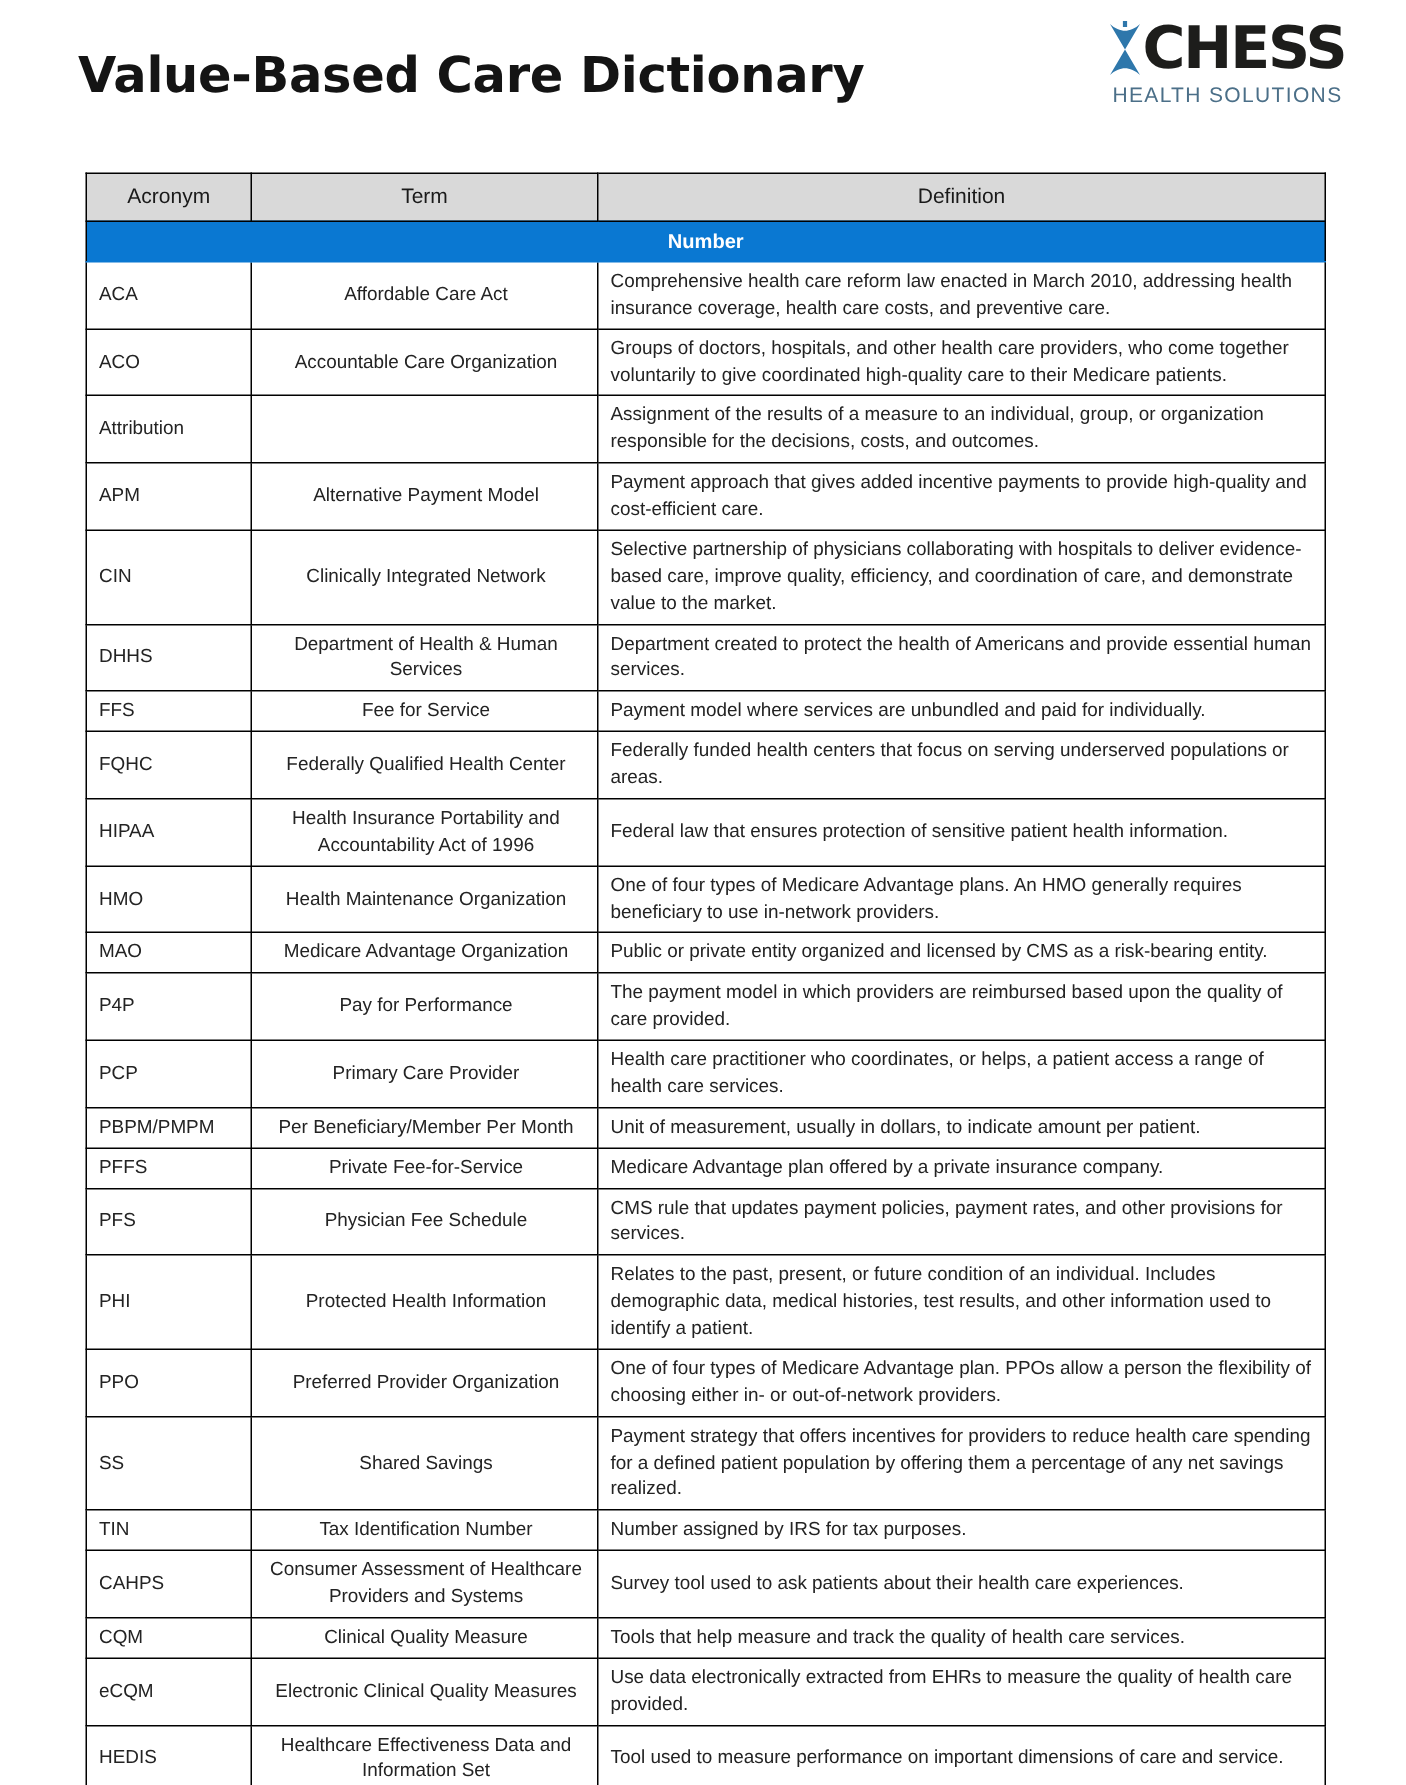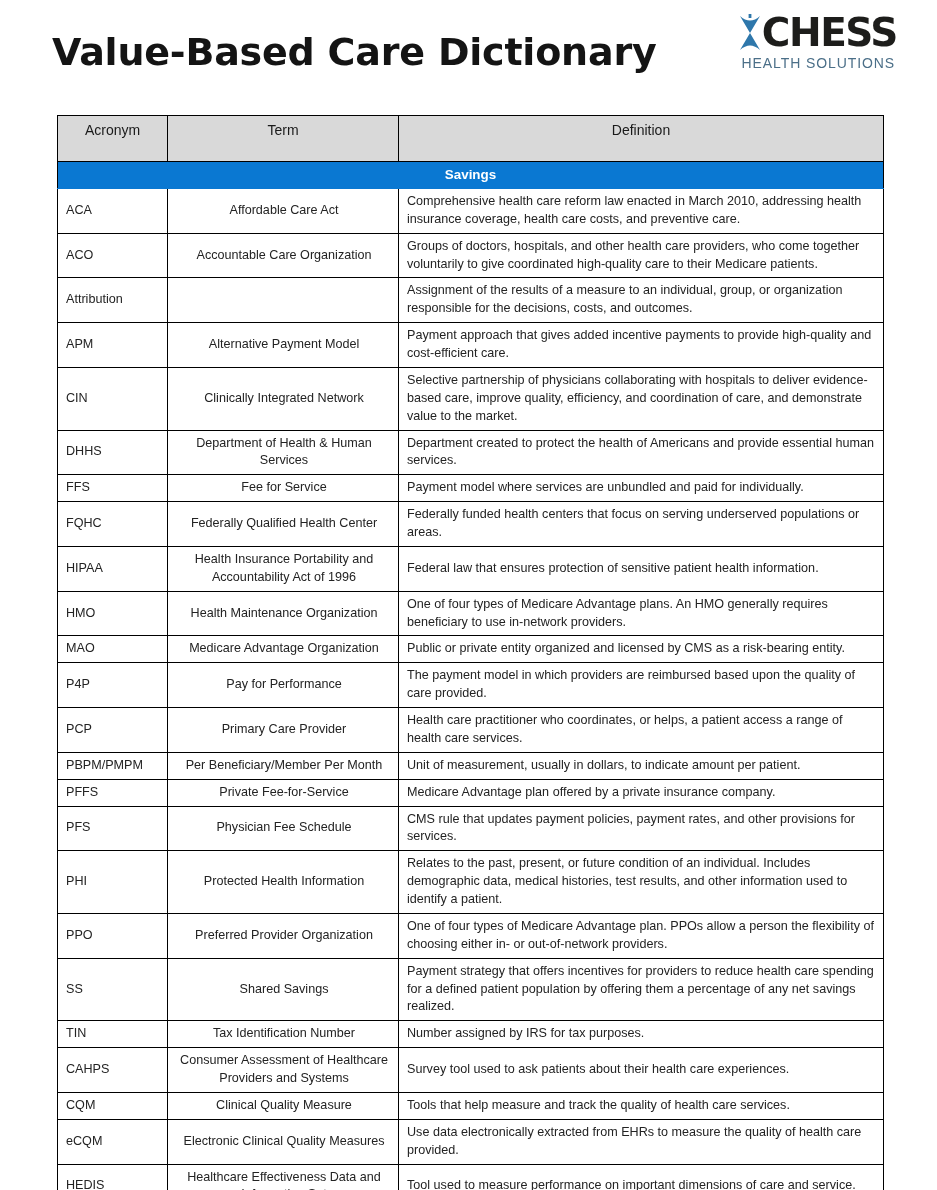--- a/index.html
+++ b/index.html
@@ -18,21 +18,21 @@
 
   
   .page-header {
     position: relative;
     height: 100px;
   }
   .doc-title {
     position: absolute;
     left: 52px;
     top: 30px;
-    font-size: 38px;
+    font-size: 33px;
     font-weight: bold;
     letter-spacing: -0.2px;
     color: #141414;
     font-family: "DejaVu Sans", sans-serif;
     white-space: nowrap;
   }
 
   .logo {
     position: absolute;
     right: 40px;
@@ -94,21 +94,21 @@
     font-size: 12.6px;
     line-height: 1.42;
     color: #232323;
     font-family: "Liberation Sans", sans-serif;
   }
   table.dict thead th {
     background: #d9d9d9;
     text-align: center;
     font-weight: normal;
     font-size: 14px;
-    padding: 5px 4px 20px;
+    padding: 5px 4px 6px;
     color: #1a1a1a;
   }
   tr.section-row td {
     background: #0a78d2;
     color: #ffffff;
     text-align: center;
     font-weight: bold;
     font-size: 13.4px;
     padding: 3px 0 4px;
     border-color: #0a78d2;
@@ -154,21 +154,21 @@
     </colgroup>
     <thead>
       <tr>
         <th>Acronym</th>
         <th>Term</th>
         <th>Definition</th>
       </tr>
     </thead>
     <tbody id="dict-body">
         <tr class="section-row">
-          <td colspan="3">Savings</td>
+          <td colspan="3">Number</td>
         </tr>
         <tr>
           <td class="acronym">ACA</td>
           <td class="term">Affordable Care Act</td>
           <td class="def">Comprehensive health care reform law enacted in March 2010, addressing health insurance coverage, health care costs, and preventive care.</td>
         </tr>
         <tr>
           <td class="acronym">ACO</td>
           <td class="term">Accountable Care Organization</td>
           <td class="def">Groups of doctors, hospitals, and other health care providers, who come together voluntarily to give coordinated high-quality care to their Medicare patients.</td>

